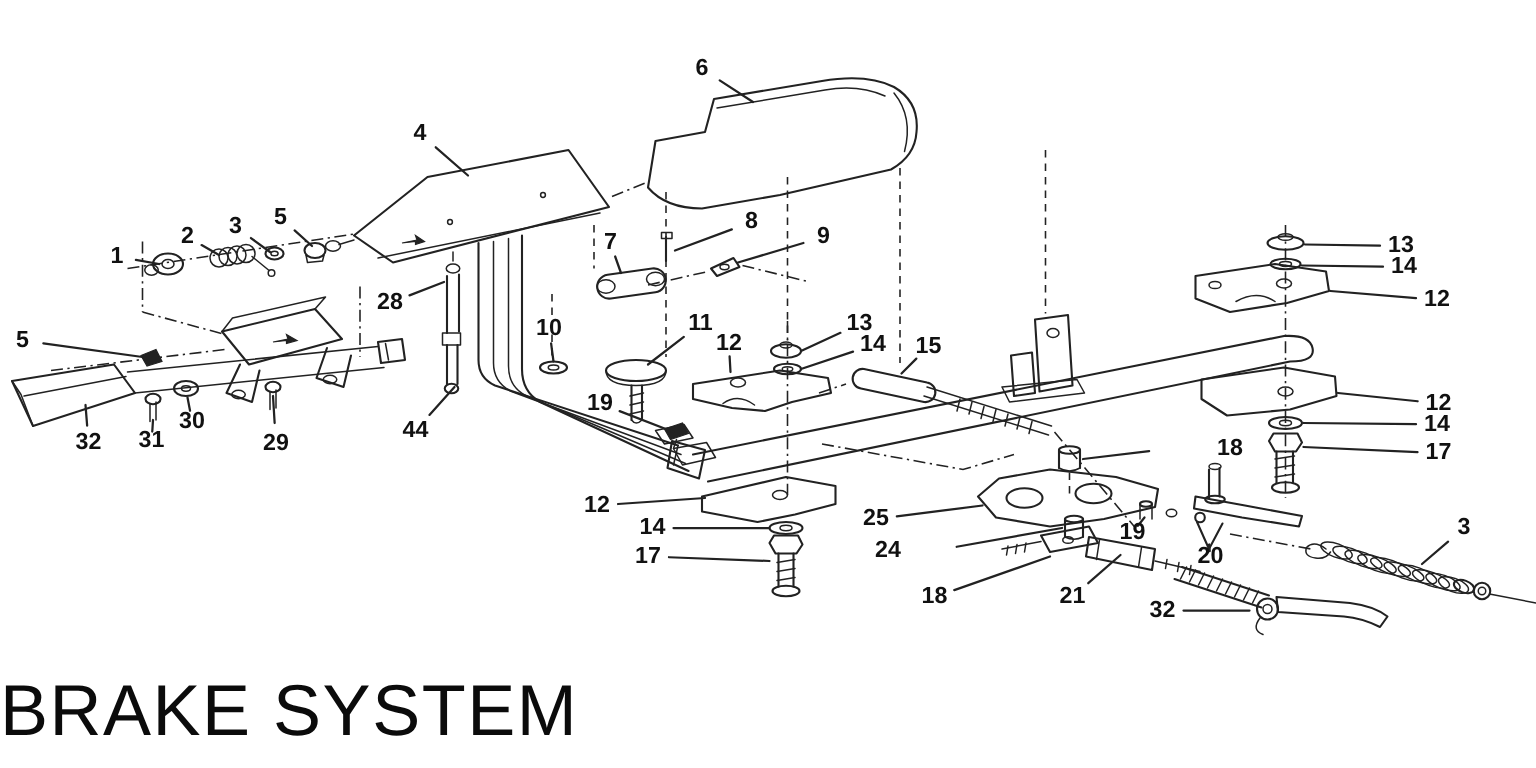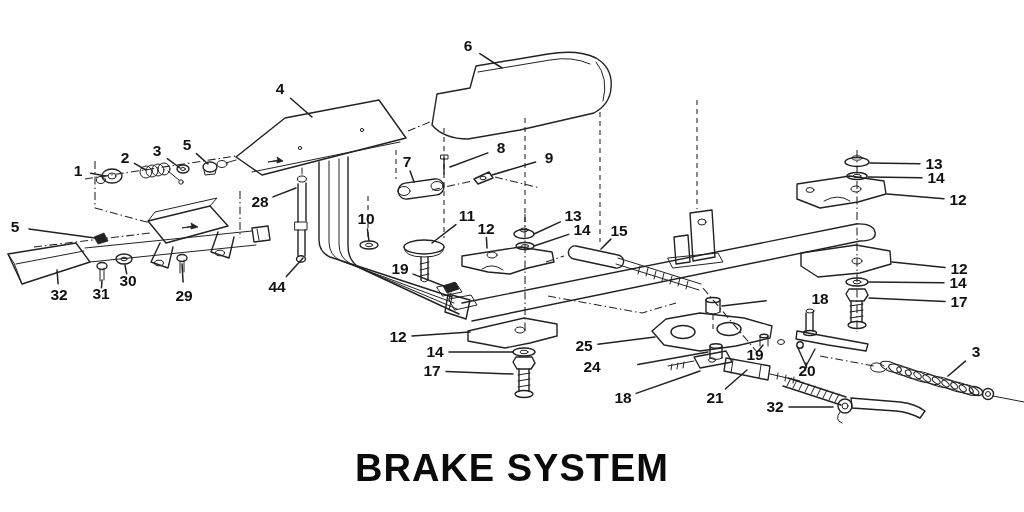--- a/index.html
+++ b/index.html
@@ -15,22 +15,22 @@
   svg .phantom{fill:none;stroke:var(--line);stroke-width:1.05;stroke-dasharray:8 3 1.5 3;}
   svg .dash{fill:none;stroke:var(--line);stroke-width:1.05;stroke-dasharray:5 4;}
   svg .solidfill{fill:var(--line);stroke:var(--line);stroke-width:0.8;}
   .callout{
     position:absolute;transform:translate(-50%,-50%);
     font-size:15.5px;font-weight:bold;color:var(--text);line-height:1;
     white-space:nowrap;user-select:none;
   }
   .leader{stroke:var(--line);stroke-width:1.5;stroke-linecap:round;}
   .title{
-    position:absolute;left:0;right:0;top:447px;text-align:center;
-    font-size:38px;font-weight:700;color:#0b0b0b;letter-spacing:1px;
+    position:absolute;left:0;right:0;top:447px;text-align:left;
+    font-size:48px;font-weight:400;color:#0b0b0b;letter-spacing:1px;
   }
 </style>
 </head>
 <body>
 
 <div class="stage">
 
   <svg class="artwork" width="1024" height="512" viewBox="0 0 1024 512">
 
     <g>

